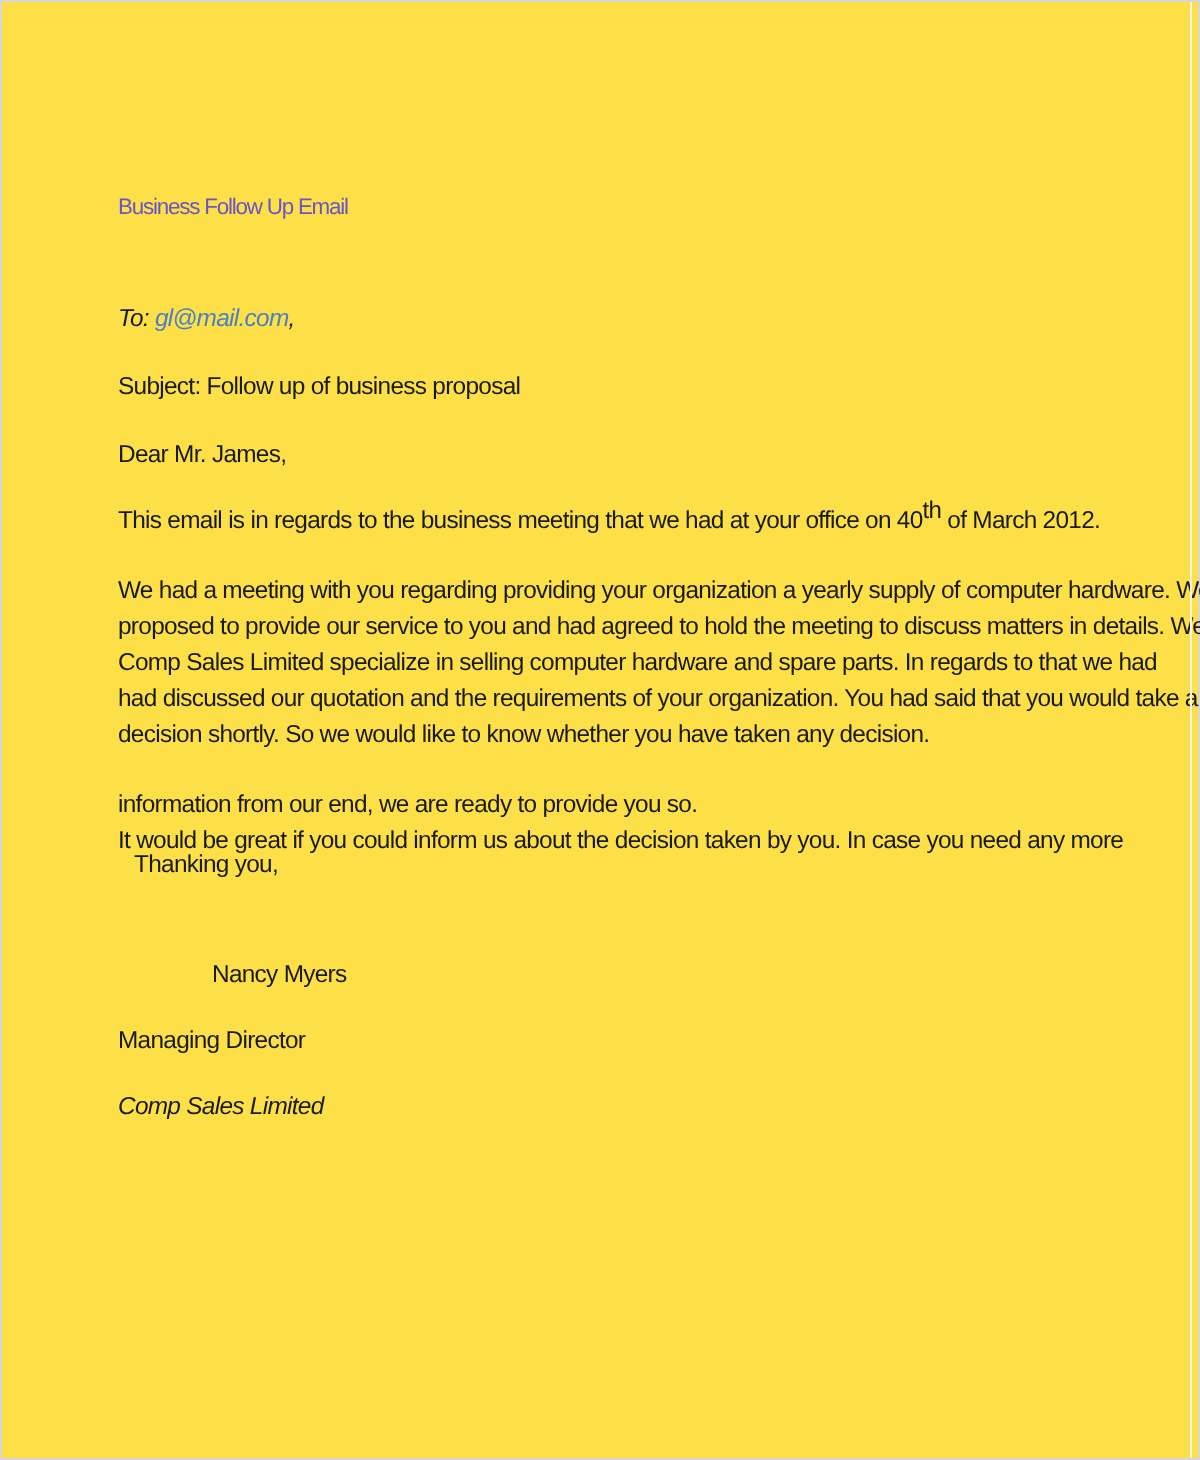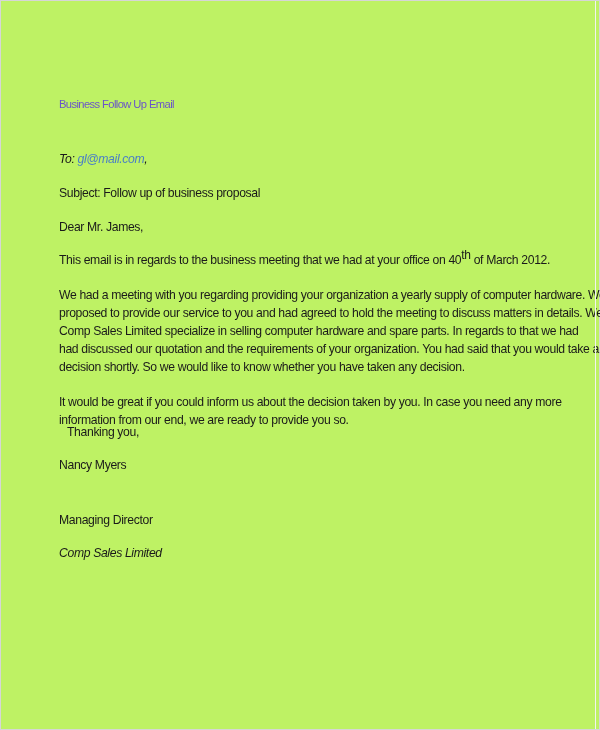--- a/index.html
+++ b/index.html
@@ -13,21 +13,21 @@
       overflow: hidden;
       position: relative;
     }
     .page {
       position: absolute;
       left: 0;
       top: 0;
       width: 598px;
       height: 728px;
       border: 1px solid #d6d6d6;
-      background: #bef264;
+      background: #fde047;
     }
     .page::after {
       content: "";
       position: absolute;
       right: 3px;
       top: 0;
       bottom: 0;
       width: 1px;
       background: #f2f2f2;
     }
@@ -92,26 +92,26 @@
 
     <div class="para" style="top:285px;">
       <span class="pl">We had a meeting with you regarding providing your organization a yearly supply of computer hardware.  We</span>
       <span class="pl">proposed to provide our service to you and had agreed to hold the meeting to discuss matters in details. We</span>
       <span class="pl">Comp Sales Limited specialize in selling computer hardware and spare parts. In regards to that we had</span>
       <span class="pl">had discussed our quotation and the requirements of your organization. You had said that you would take a</span>
       <span class="pl">decision shortly. So we would like to know whether you have taken any decision.</span>
     </div>
 
     <div class="para" style="top:392px;">
+      <span class="pl">information from our end, we are ready to provide you so.</span>
       <span class="pl">It would be great if you could inform us about the decision taken by you. In case you need any more</span>
-      <span class="pl">information from our end, we are ready to provide you so.</span>
     </div>
 
     <div class="line" style="top:424px;margin-left:8px;">Thanking you,</div>
 
-    <div class="line" style="top:457px;">Nancy Myers</div>
+    <div class="line" style="top:479px;margin-left:47px;">Nancy Myers</div>
 
     <div class="line" style="top:512px;">Managing Director</div>
 
     <div class="line" style="top:545px;font-style:italic;">Comp Sales Limited</div>
 
   </div>
 </div>
 
 </body></html>

